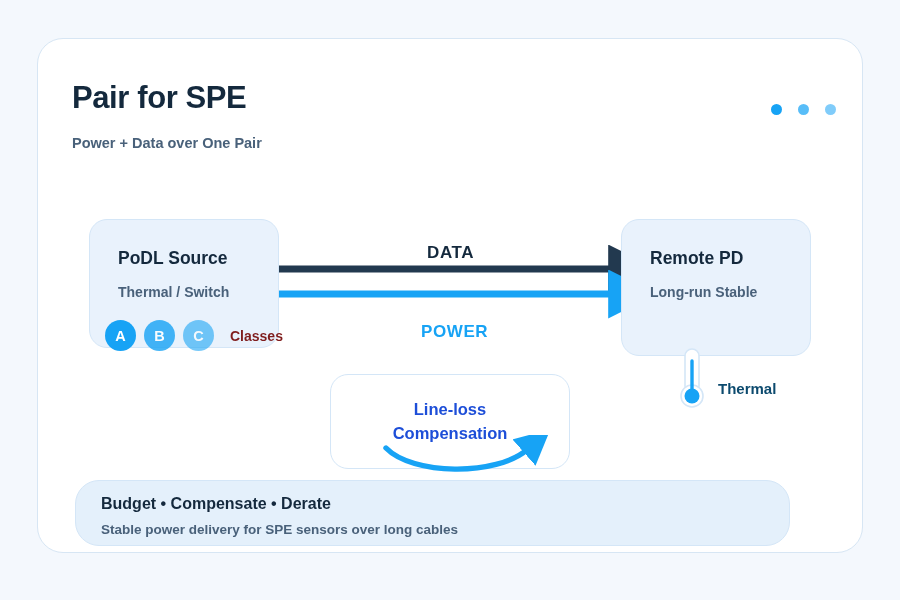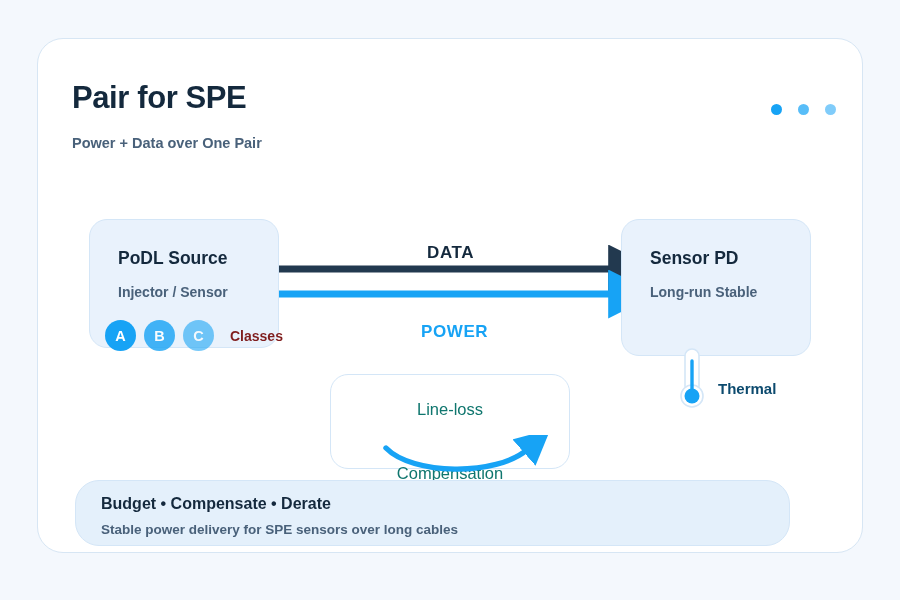--- a/index.html
+++ b/index.html
@@ -193,25 +193,24 @@
     border: 1px solid #d4e6f7;
     border-radius: 18px;
     box-sizing: border-box;
     display: flex;
     flex-direction: column;
     align-items: center;
     justify-content: center;
   }
   .lineloss-l1, .lineloss-l2 {
     font-size: 16.5px;
-    font-weight: normal;
-    color: #0f766e;
+    font-weight: bold;
+    color: #1d4ed8;
     line-height: 1.42;
     white-space: nowrap;
-    margin-top: 40px;
   }
   .curve {
     position: absolute;
     left: 340px;
     top: 396px;
     width: 180px;
     height: 50px;
     pointer-events: none;
   }
 
@@ -271,31 +270,31 @@
     </defs>
     <line x1="241" y1="230" x2="573" y2="230" stroke="#22394f" stroke-width="7" marker-end="url(#ah-data)"></line>
     <line x1="241" y1="255" x2="573" y2="255" stroke="#17a3f5" stroke-width="7" marker-end="url(#ah-power)"></line>
   </svg>
 
   <div class="link-label label-data">DATA</div>
   <div class="link-label label-power">POWER</div>
 
   <div class="node node-src">
     <div class="node-title">PoDL Source</div>
-    <div class="node-sub">Injector / Sensor</div>
+    <div class="node-sub">Thermal / Switch</div>
     <div class="classes">
       <span class="badge b1">A</span>
       <span class="badge b2">B</span>
       <span class="badge b3">C</span>
       <span class="classes-label">Classes</span>
     </div>
   </div>
 
   <div class="node node-pd">
-    <div class="node-title">Sensor PD</div>
+    <div class="node-title">Remote PD</div>
     <div class="node-sub">Long-run Stable</div>
 
     <svg class="thermo" viewBox="0 0 26 62">
       <rect x="6" y="1" width="14" height="44" rx="7" fill="#ffffff" stroke="#d4e6f7" stroke-width="1.6"></rect>
       <circle cx="13" cy="48" r="11" fill="#ffffff" stroke="#d4e6f7" stroke-width="1.6"></circle>
       <line x1="13" y1="13" x2="13" y2="44" stroke="#17a3f5" stroke-width="3.4" stroke-linecap="round"></line>
       <circle cx="13" cy="48" r="7.5" fill="#17a3f5"></circle>
     </svg>
     <div class="thermal-label">Thermal</div>
   </div>

